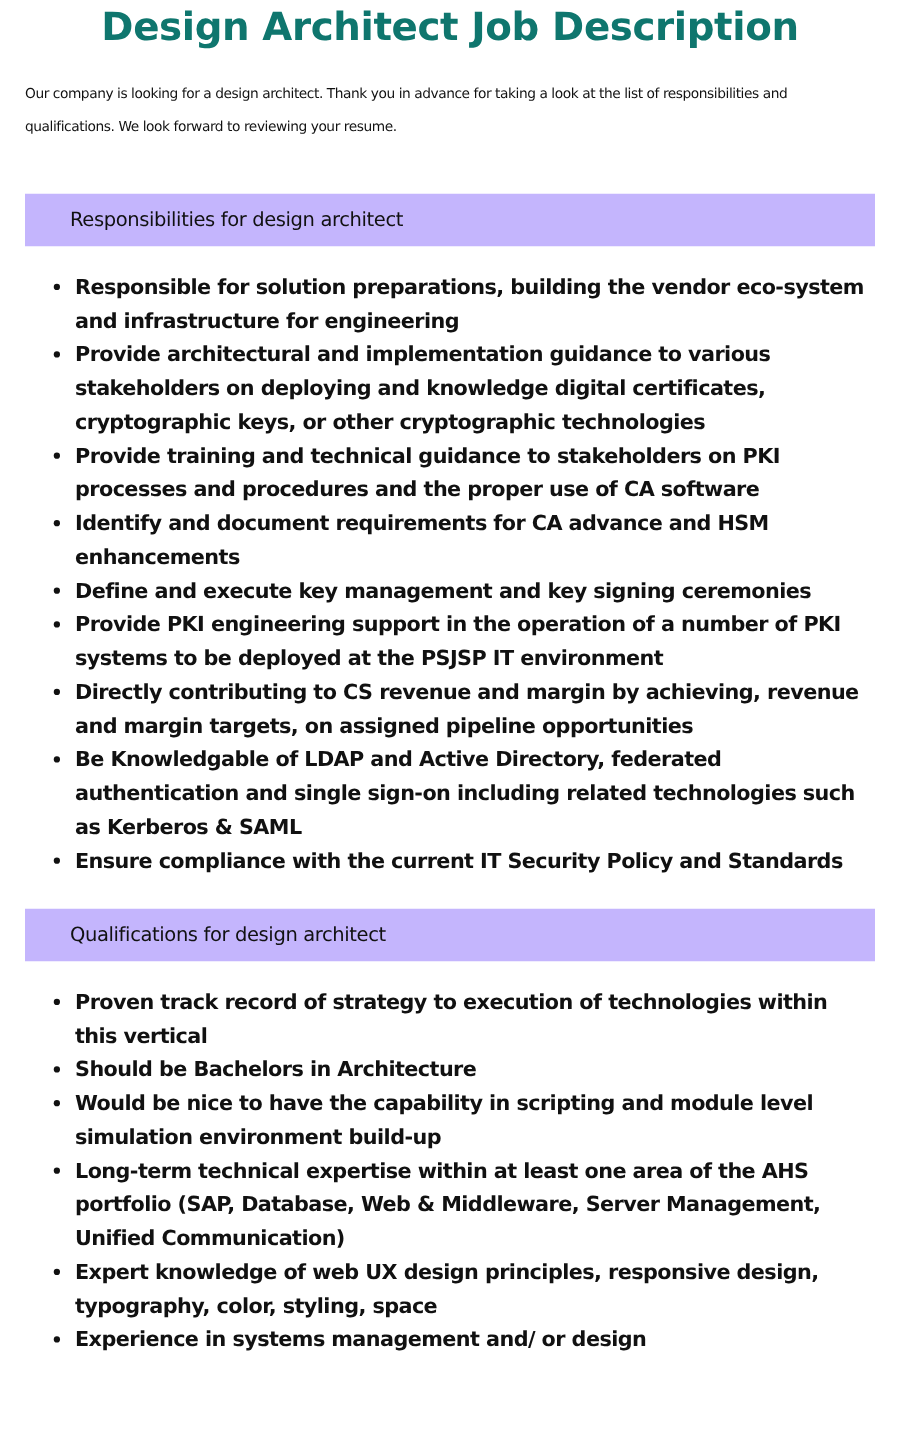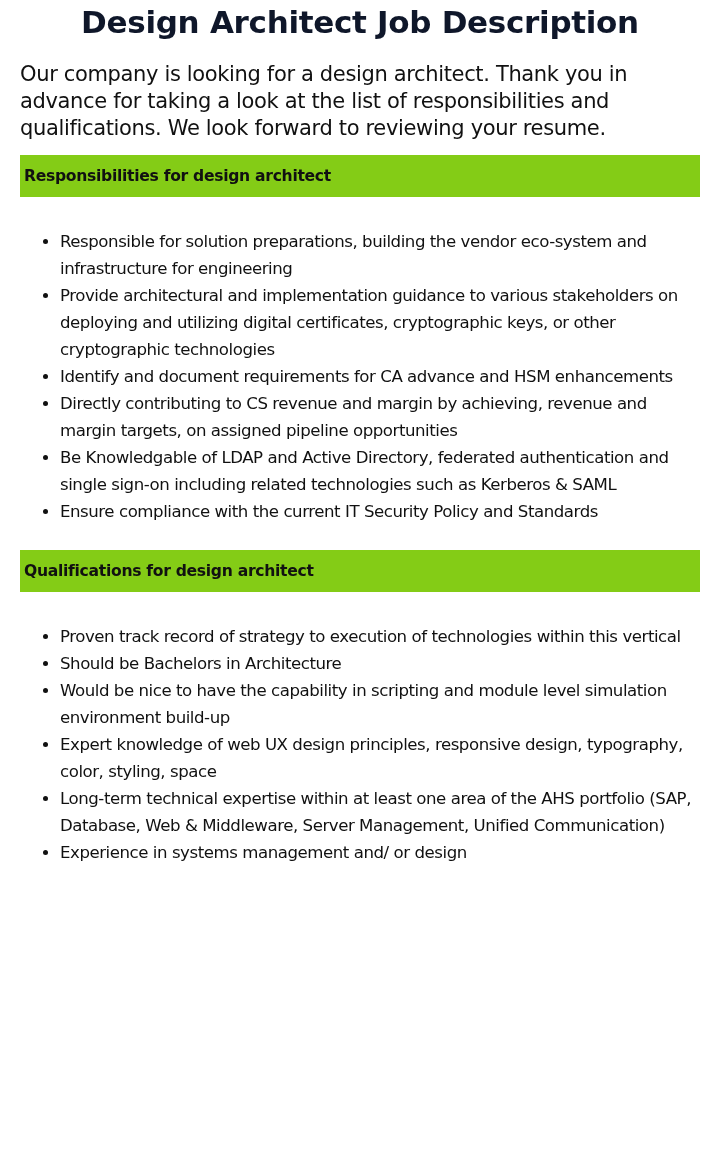--- a/index.html
+++ b/index.html
@@ -13,45 +13,46 @@
     .page { padding: 0 20px 0 20px; width: 680px; box-sizing: content-box; }
     h1 {
       margin: 0;
       padding-top: 2px;
       height: 44px;
       line-height: 40px;
       text-align: center;
       font-size: 31px;
       font-weight: bold;
       letter-spacing: -0.3px;
-      color: #0f172a;
+      color: #0f766e;
       white-space: nowrap;
     }
     .intro {
       margin: 15px 0 0 0;
-      font-size: 21px;
+      font-size: 11px;
       line-height: 27px;
       letter-spacing: -0.35px;
       height: 81px;
     }
     .section-header {
       margin-top: 13px;
-      background: #84cc16;
+      background: #c4b5fd;
       height: 42px;
       line-height: 42px;
-      padding-left: 4px;
+      padding-left: 36px;
       font-size: 15.6px;
-      font-weight: bold;
+      font-weight: normal;
       letter-spacing: -0.3px;
       box-sizing: border-box;
     }
     ul.items {
       margin: 0;
-      padding: 31px 0 0 40px;
+      padding: 19px 0 0 40px;
       list-style: none;
+      font-weight: bold;
     }
     ul.items li {
       position: relative;
       font-size: 16.6px;
       line-height: 27px;
       letter-spacing: -0.45px;
       padding-right: 0;
     }
     ul.items li::before {
       content: "";
@@ -68,29 +69,32 @@
 </head>
 <body>
 
 <div class="page">
   <h1>Design Architect Job Description</h1>
   <p class="intro">Our company is looking for a design architect. Thank you in advance for taking a look at the list of responsibilities and qualifications. We look forward to reviewing your resume.</p>
 
   <div class="section-header">Responsibilities for design architect</div>
   <ul class="items">
     <li>Responsible for solution preparations, building the vendor eco-system and infrastructure for engineering</li>
-    <li>Provide architectural and implementation guidance to various stakeholders on deploying and utilizing digital certificates, cryptographic keys, or other cryptographic technologies</li>
+    <li>Provide architectural and implementation guidance to various stakeholders on deploying and knowledge digital certificates, cryptographic keys, or other cryptographic technologies</li>
+    <li>Provide training and technical guidance to stakeholders on PKI processes and procedures and the proper use of CA software</li>
     <li>Identify and document requirements for CA advance and HSM enhancements</li>
+    <li>Define and execute key management and key signing ceremonies</li>
+    <li>Provide PKI engineering support in the operation of a number of PKI systems to be deployed at the PSJSP IT environment</li>
     <li>Directly contributing to CS revenue and margin by achieving, revenue and margin targets, on assigned pipeline opportunities</li>
     <li>Be Knowledgable of LDAP and Active Directory, federated authentication and single sign-on including related technologies such as Kerberos &amp; SAML</li>
     <li>Ensure compliance with the current IT Security Policy and Standards</li>
   </ul>
 
   <div class="section-header qual-header">Qualifications for design architect</div>
   <ul class="items">
     <li>Proven track record of strategy to execution of technologies within this vertical</li>
     <li>Should be Bachelors in Architecture</li>
     <li>Would be nice to have the capability in scripting and module level simulation environment build-up</li>
+    <li>Long-term technical expertise within at least one area of the AHS portfolio (SAP, Database, Web &amp; Middleware, Server Management, Unified Communication)</li>
     <li>Expert knowledge of web UX design principles, responsive design, typography, color, styling, space</li>
-    <li>Long-term technical expertise within at least one area of the AHS portfolio (SAP, Database, Web &amp; Middleware, Server Management, Unified Communication)</li>
     <li>Experience in systems management and/ or design</li>
   </ul>
 </div>
 
 </body></html>

